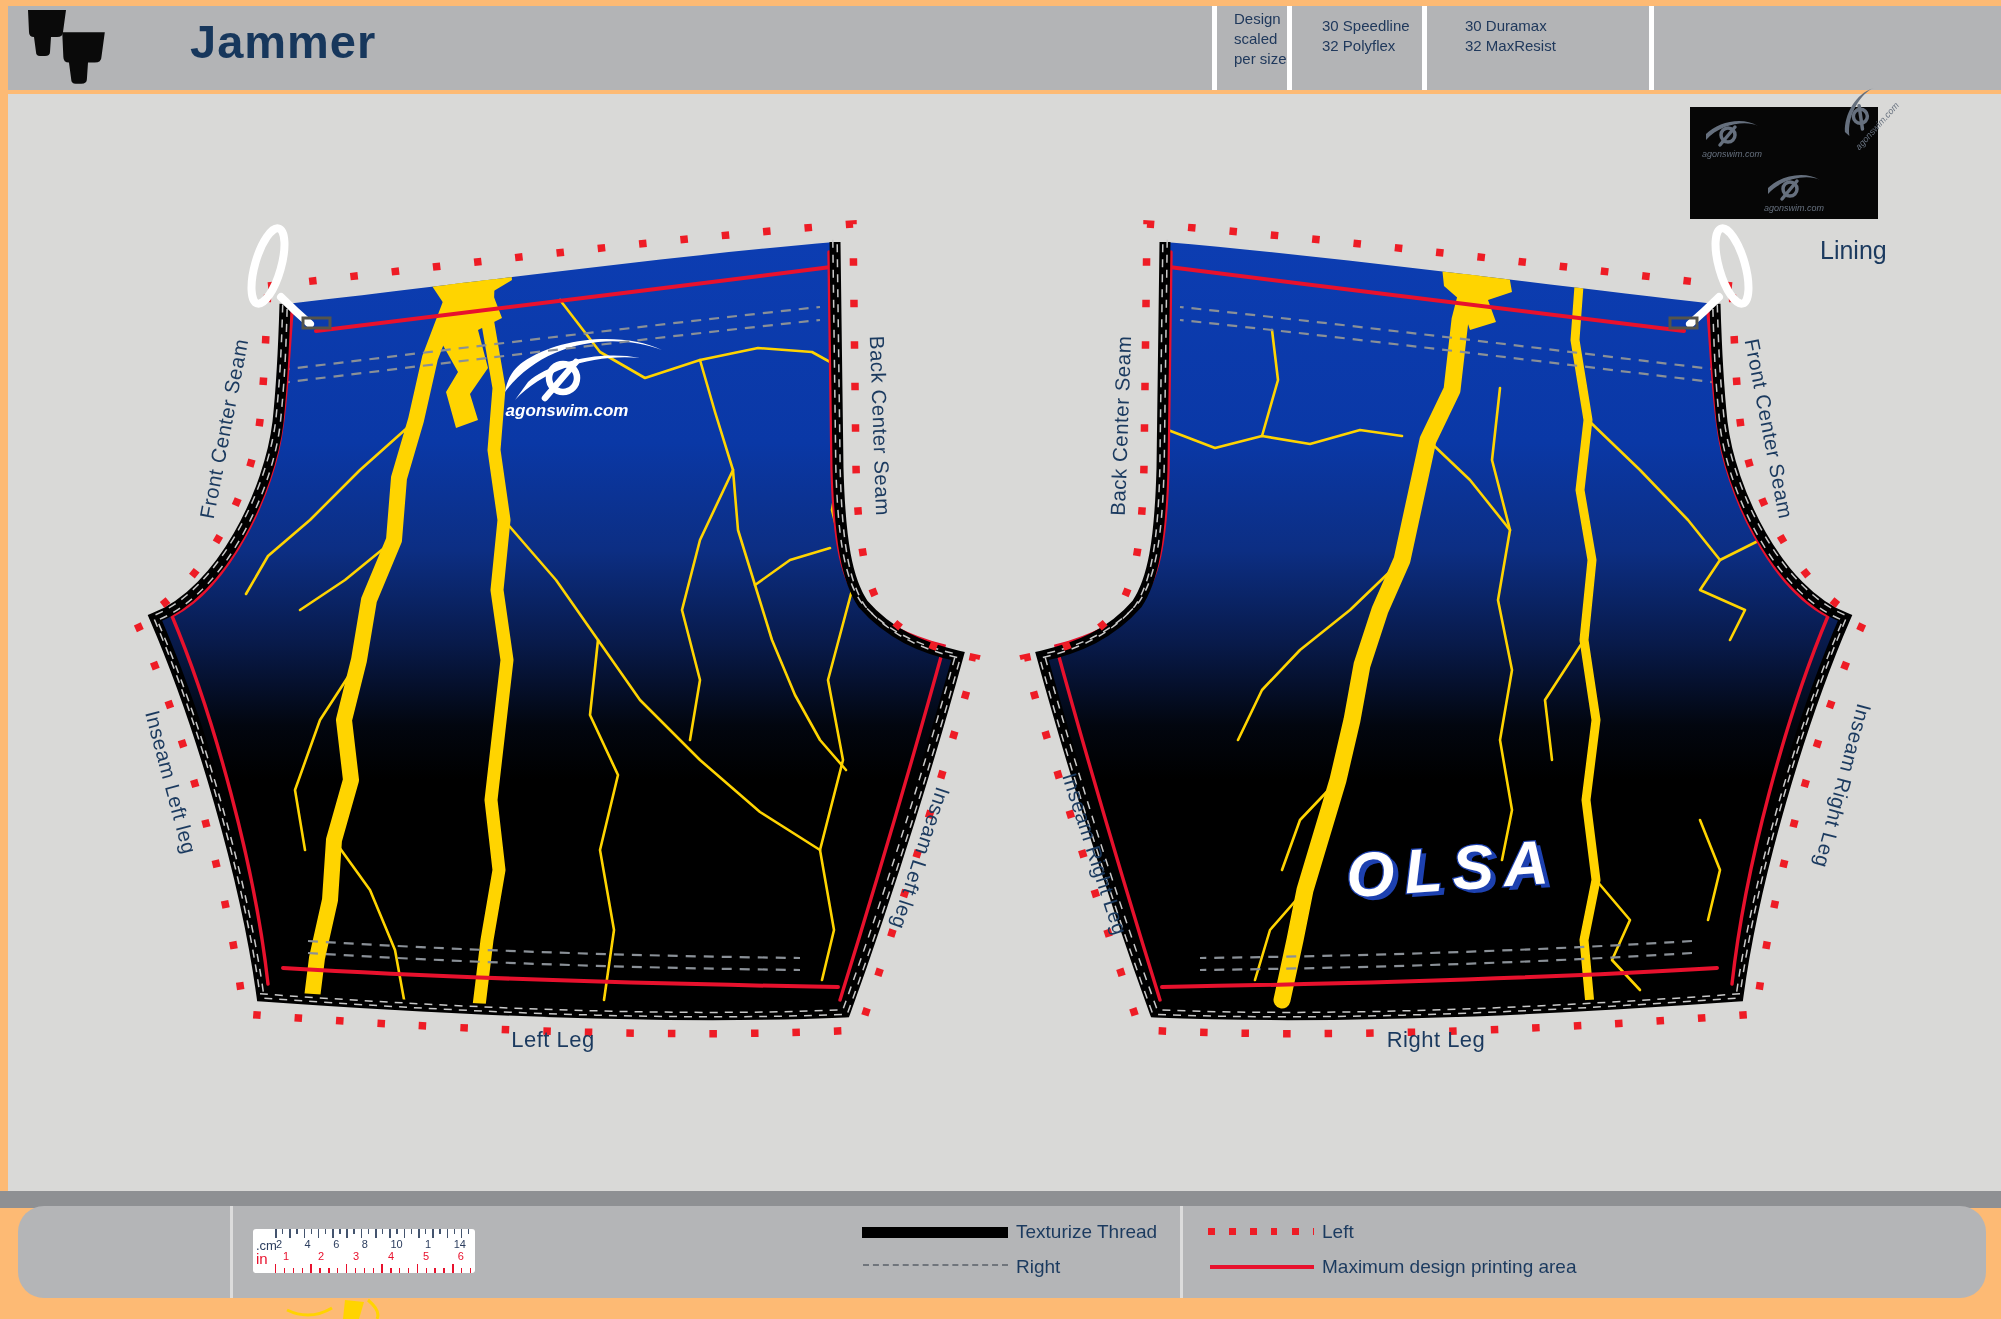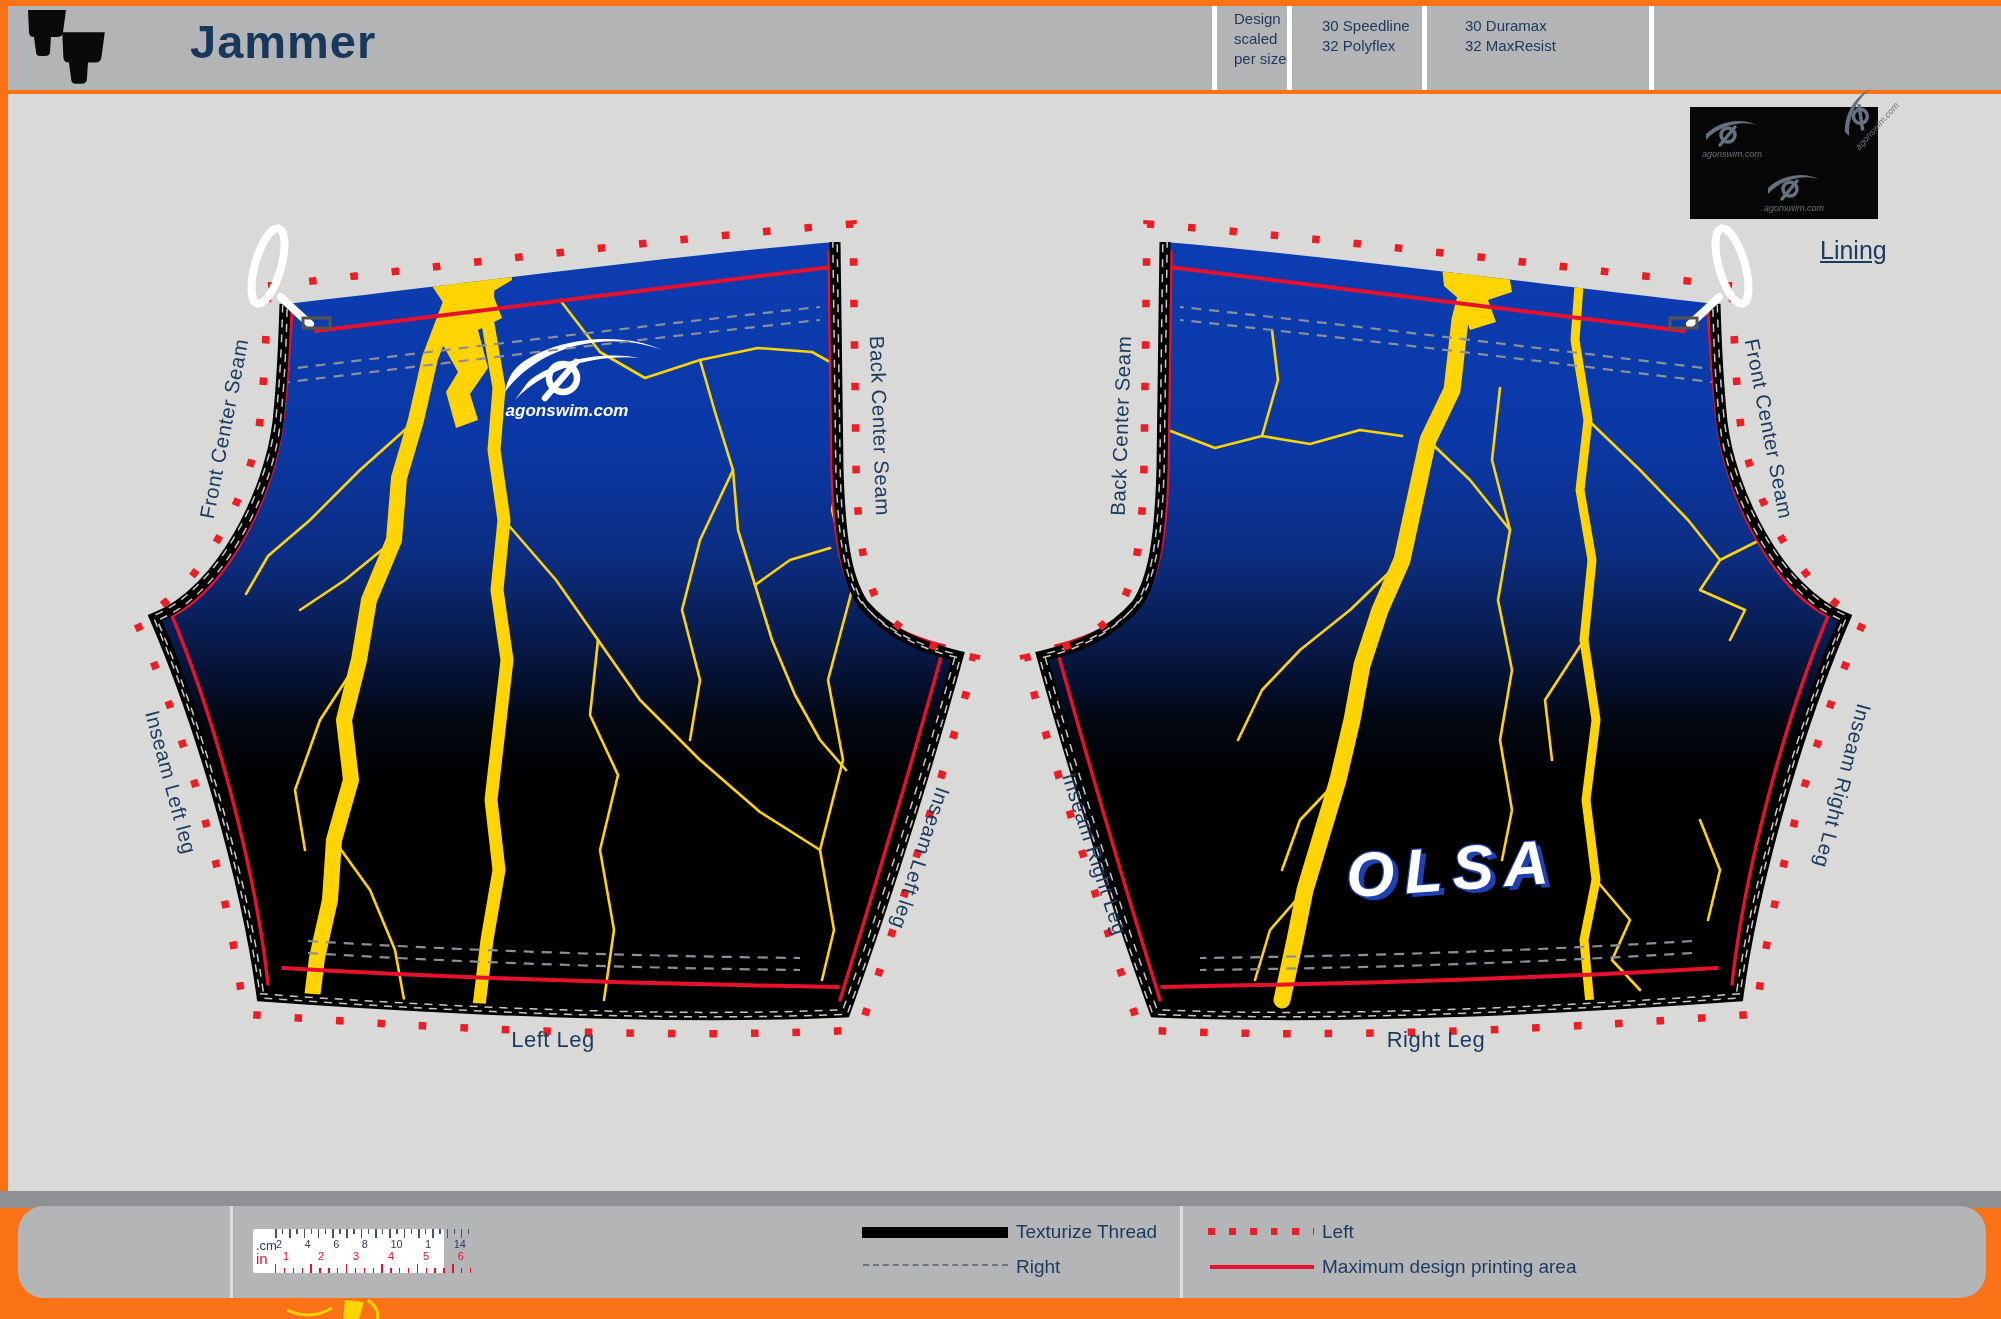--- a/index.html
+++ b/index.html
@@ -1,31 +1,31 @@
 <!DOCTYPE html>
 <html><head>
 <meta charset="utf-8">
 <style>
   html,body{margin:0;padding:0;background:#fff;}
-  .canvas{position:relative;width:2001px;height:1319px;background:#f97316;overflow:hidden;
+  .canvas{position:relative;width:2001px;height:1319px;background:#fdba74;overflow:hidden;
           font-family:"Liberation Sans",sans-serif;}
   .abs{position:absolute;}
   
   .band{left:8px;top:6px;width:1993px;height:84px;background:#b3b4b6;}
   .title{left:190px;top:14px;font-size:47px;font-weight:bold;color:#17375c;letter-spacing:1px;}
   .hdiv{top:6px;width:5px;height:84px;background:#ffffff;}
   .hcell{top:9px;font-size:15px;line-height:1.32;color:#20395c;white-space:pre-line;}
   
   .main{left:8px;top:94px;width:1993px;height:1097px;background:#d9d9d7;}
-  .lining-label{left:1820px;top:236px;font-size:25px;color:#1b3a5f;text-decoration:underline;}
+  .lining-label{left:1820px;top:236px;font-size:25px;color:#1b3a5f;}
   
   .fstrip{left:0;top:1191px;width:2001px;height:17px;background:#8e9093;}
   .fbar{left:18px;top:1206px;width:1968px;height:92px;background:#b4b5b7;border-radius:26px;}
   .fdiv{top:1206px;width:3px;height:92px;background:#dcdcdc;}
-  .ruler{left:253px;top:1229px;width:191px;height:44px;background:#ffffff;border-radius:3px;}
+  .ruler{left:253px;top:1229px;width:222px;height:44px;background:#ffffff;border-radius:3px;}
   .r-cm-ticks-major{position:absolute;left:22px;top:0;width:196px;height:9px;
      background:repeating-linear-gradient(90deg,#44546e 0 1.5px,transparent 1.5px 14.3px);}
   .r-cm-ticks-minor{position:absolute;left:29px;top:0;width:190px;height:5px;
      background:repeating-linear-gradient(90deg,#44546e 0 1.3px,transparent 1.3px 14.3px);}
   .r-cm-nums{position:absolute;left:23px;top:9px;width:190px;display:flex;justify-content:space-between;
      font-size:11px;color:#2c3e5f;}
   .r-in-ticks-major{position:absolute;left:22px;bottom:0;width:196px;height:9px;
      background:repeating-linear-gradient(90deg,#e8112d 0 1.5px,transparent 1.5px 35.4px);}
   .r-in-ticks-minor{position:absolute;left:31px;bottom:0;width:188px;height:5px;
      background:repeating-linear-gradient(90deg,#e8112d 0 1.3px,transparent 1.3px 8.85px);}

